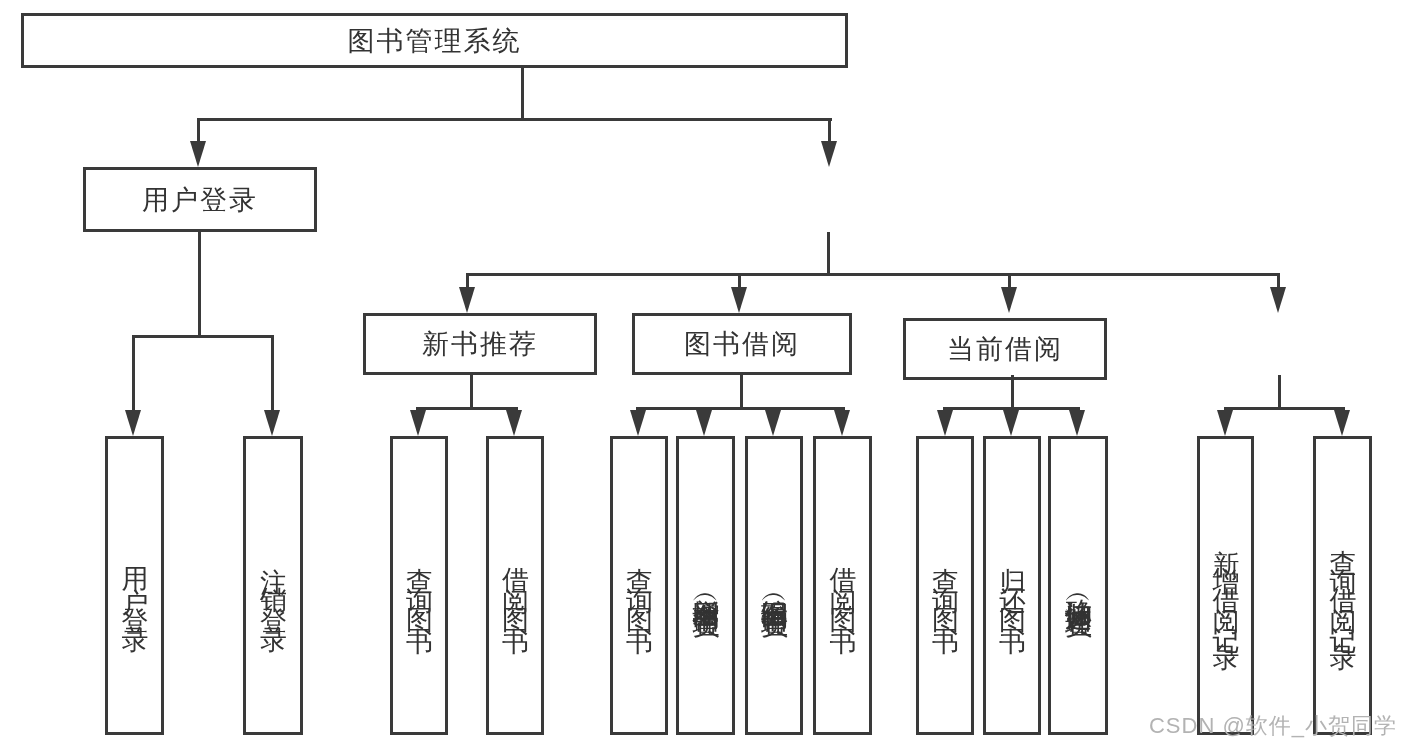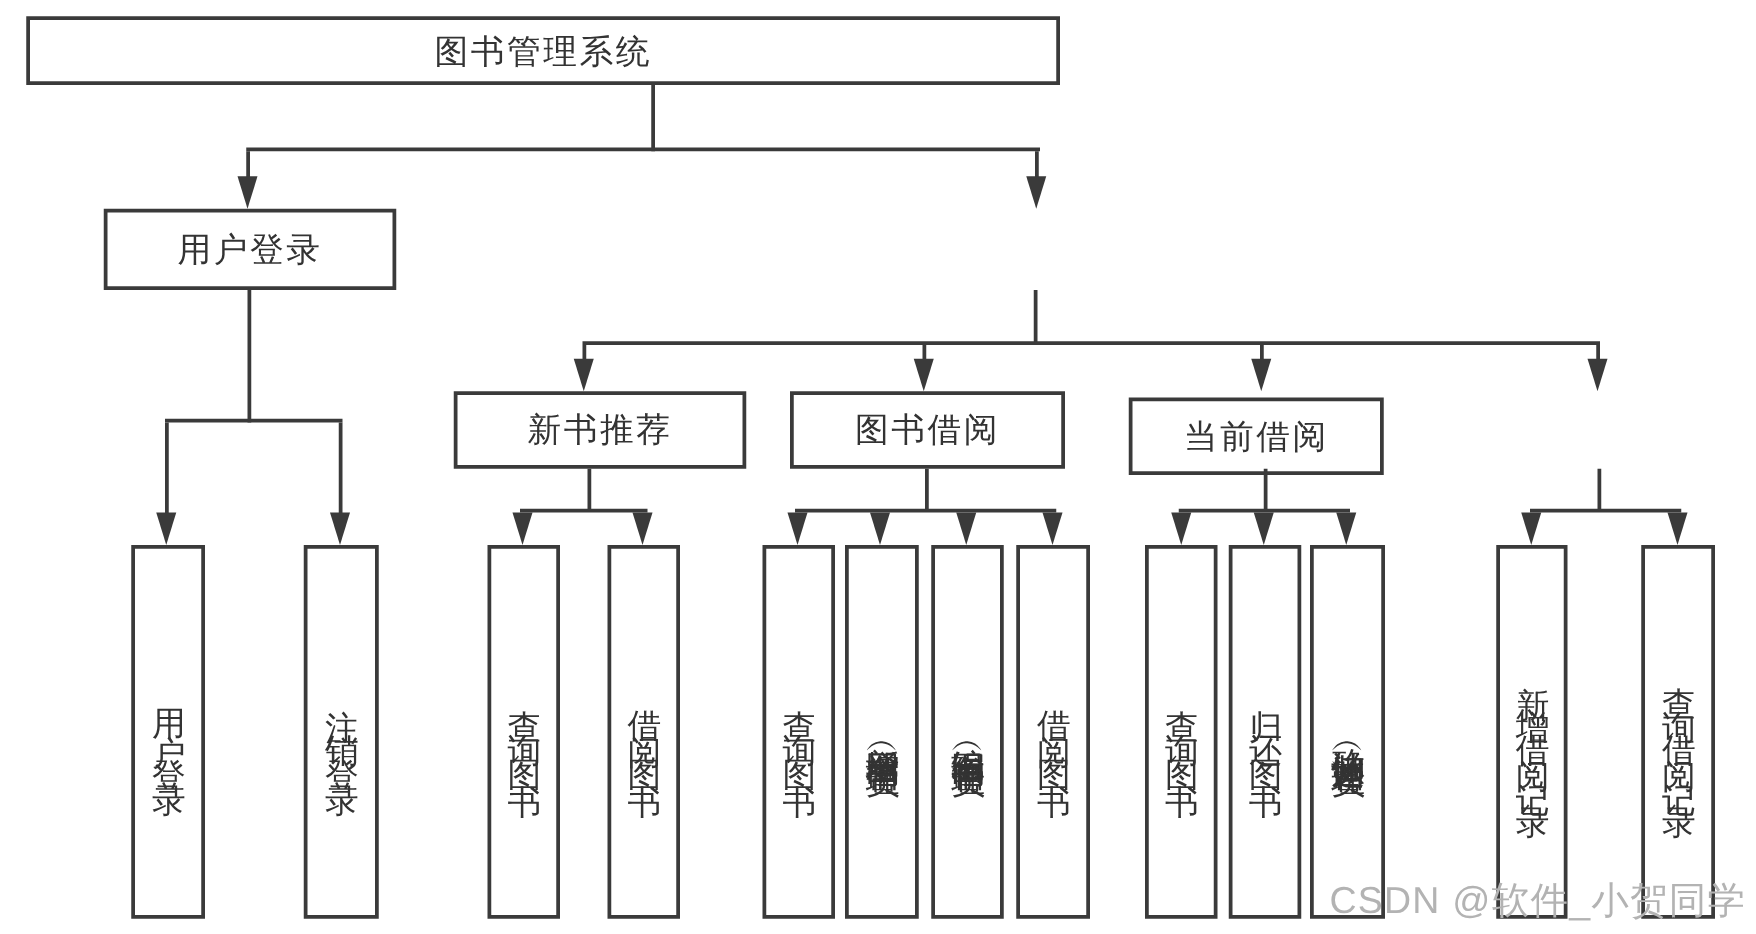--- a/index.html
+++ b/index.html
@@ -17,21 +17,21 @@
     writing-mode:vertical-rl; text-orientation:mixed;
     font-size:27px; line-height:1; white-space:nowrap;
   }
   .line { position:absolute; background:#3a3a3a; }
   .ah {
     position:absolute; width:0; height:0;
     border-left:8px solid transparent; border-right:8px solid transparent;
     border-top:26px solid #3a3a3a;
   }
   .watermark {
-    position:absolute; right:8px; bottom:6px; font-size:30px;
+    position:absolute; right:8px; bottom:6px; font-size:22px;
     color:#b3b3b3; letter-spacing:1px; z-index:5; white-space:nowrap;
   }
 </style>
 </head>
 <body>
 
 <div class="stage">
 
   <div class="node hnode" style="left:21px;top:13px;width:827px;height:55px">
     <span>图书管理系统</span>

